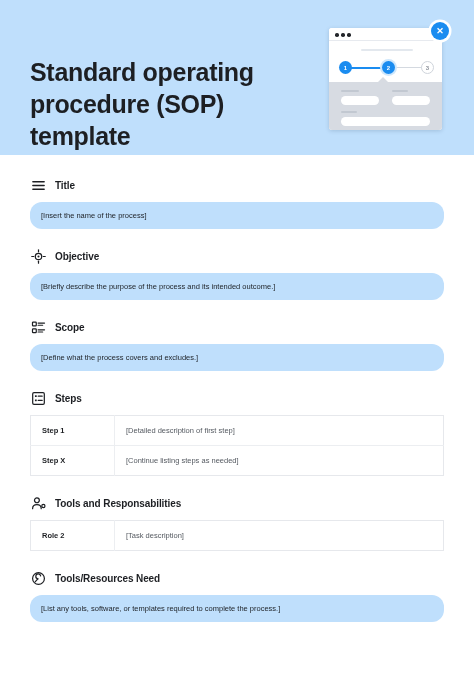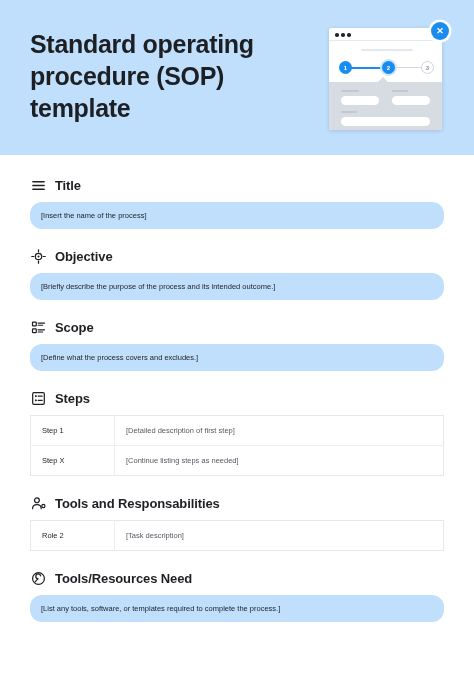--- a/index.html
+++ b/index.html
@@ -16,21 +16,21 @@
   .header {
     position: relative;
     width: 474px;
     height: 155px;
     background: #bfdffc;
     overflow: hidden;
   }
   .header-title {
     position: absolute;
     left: 30px;
-    top: 28px;
+    top: 56px;
     width: 290px;
     font-size: 25px;
     line-height: 32px;
     font-weight: bold;
     color: #1d1f23;
     letter-spacing: -0.3px;
   }
 
   
   .illo {
@@ -127,21 +127,21 @@
 
   .section { margin-bottom: 4px; }
 
   .sec-head {
     display: flex;
     align-items: center;
     gap: 9px;
     margin-bottom: 9px;
   }
   .sec-head h2 {
-    font-size: 13px;
+    font-size: 10px;
     font-weight: bold;
     color: #1d1f23;
     letter-spacing: -0.1px;
   }
   .sec-icon {
     width: 16px; height: 16px;
     flex: 0 0 16px;
     display: flex; align-items: center; justify-content: center;
     color: #1d1f23;
   }
@@ -169,21 +169,21 @@
   }
   table.grid td {
     border-bottom: 1px solid #eceef1;
     padding: 10px 11px;
     font-size: 7.5px;
     vertical-align: middle;
   }
   table.grid tr:last-child td { border-bottom: none; }
   td.cell-key {
     width: 84px;
-    font-weight: normal;
+    font-weight: bold;
     color: #1d1f23;
     border-right: 1px solid #eceef1;
   }
   td.cell-val { color: #555a61; }
 </style>
 </head>
 <body>
 
 <div class="page">
 

